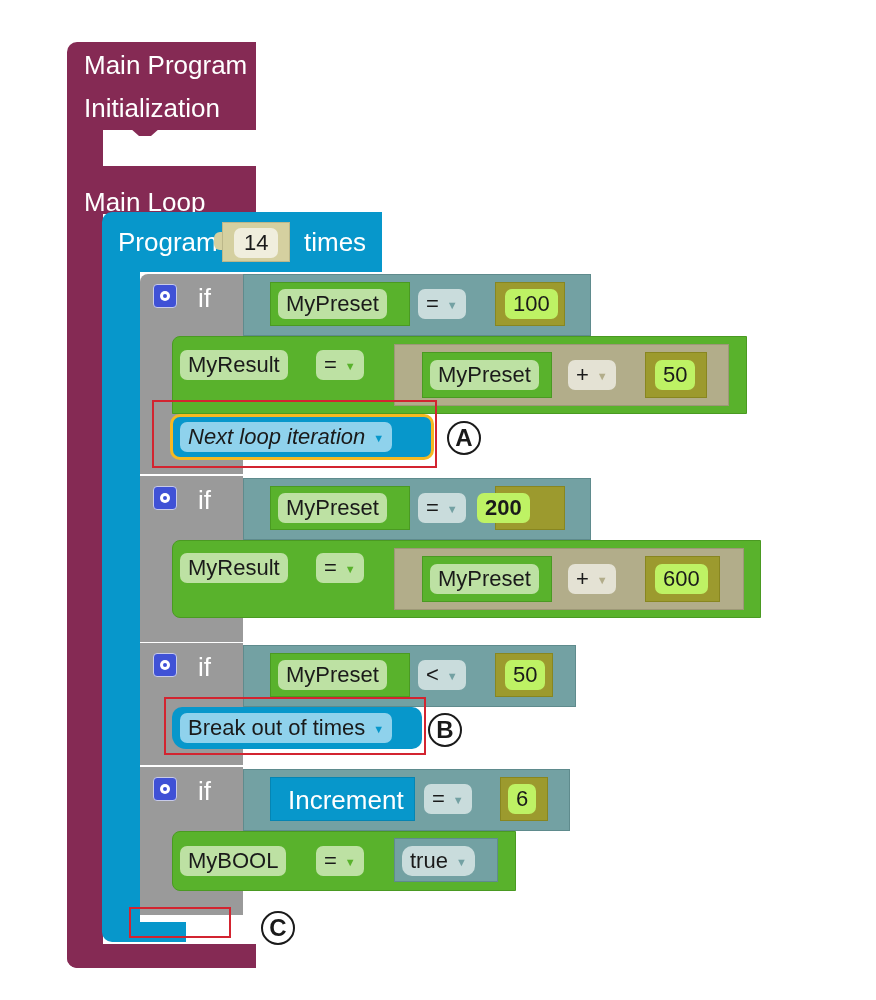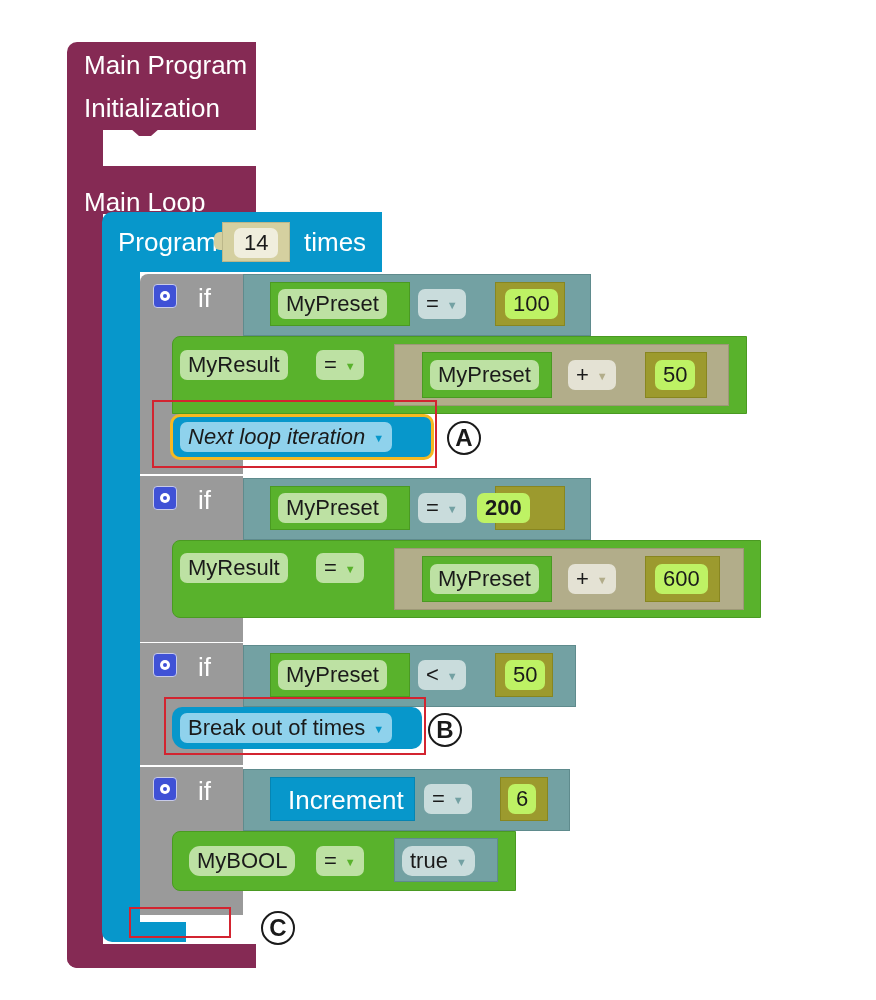--- a/index.html
+++ b/index.html
@@ -144,19 +144,19 @@
 </div>
 <span class="txt white" style="left:198px; top:778px;">if</span>
 <div class="abs teal" style="left:243px; top:769px; width:327px; height:62px;"></div>
 <div class="abs blue" style="left:270px; top:777px; width:145px; height:44px; border:1px solid #0585b3;"></div>
 <span class="txt white" style="left:288px; top:787px;">Increment</span>
 <div class="pill pill-teal" style="left:424px; top:784px;"><span>=</span><span class="arrow arrow-teal">▼</span></div>
 <div class="abs olive" style="left:500px; top:777px; width:48px; height:44px;"></div>
 <div class="pill pill-olive" style="left:508px; top:784px;">6</div>
 
 <div class="abs green" style="left:172px; top:831px; width:344px; height:60px; border-radius:8px 0 0 8px;"></div>
-<div class="pill pill-green" style="left:189px; top:846px;border-radius:11px;">MyBOOL</div>
+<div class="pill pill-green" style="left:180px; top:846px;">MyBOOL</div>
 <div class="pill pill-green" style="left:316px; top:846px;"><span>=</span><span class="arrow arrow-green">▼</span></div>
 <div class="abs teal" style="left:394px; top:838px; width:104px; height:44px;"></div>
 <div class="pill pill-teal" style="left:402px; top:846px;border-radius:10px;"><span>true</span><span class="arrow arrow-teal">▼</span></div>
 
 <div class="redbox" style="left:129px; top:907px; width:102px; height:31px;"></div>
 <div class="circ" style="left:261px; top:911px;">C</div>
 
 </body></html>

